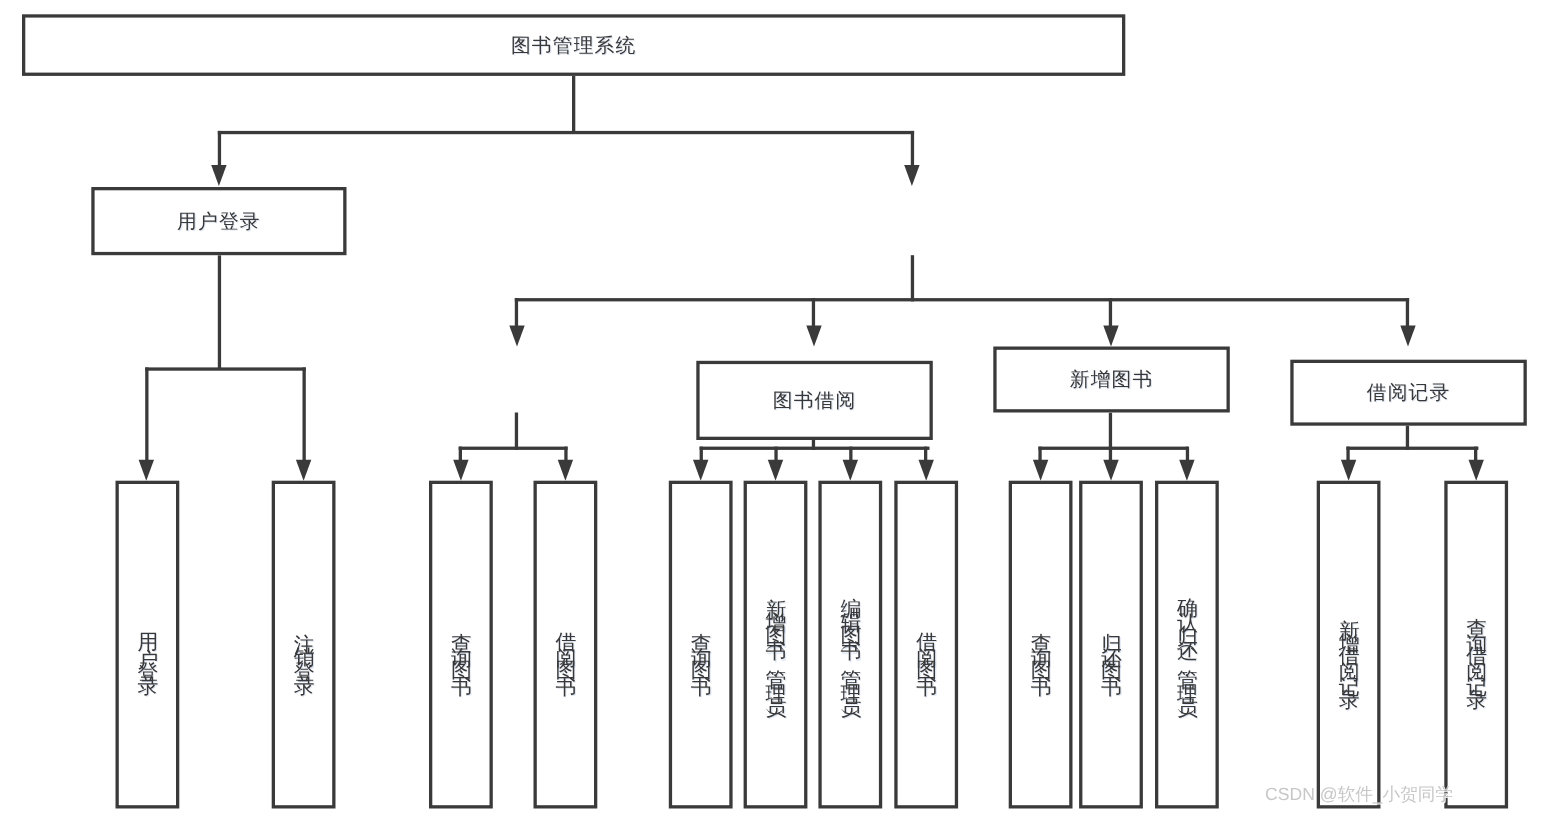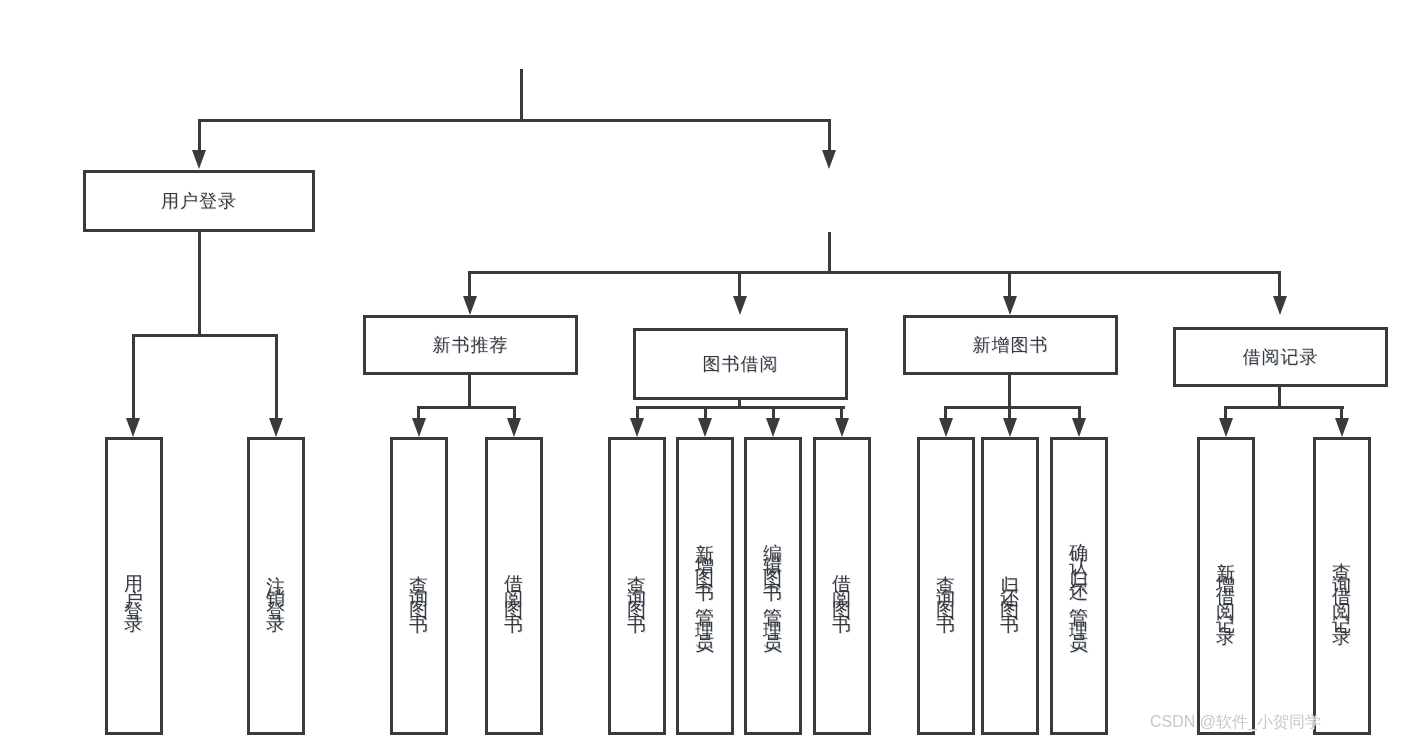--- a/index.html
+++ b/index.html
@@ -64,20 +64,23 @@
   .n-l-b0{left:390px;} .n-l-b1{left:485px;}
   .n-l-c0{left:608px;} .n-l-c1{left:676px;} .n-l-c2{left:744px;} .n-l-c3{left:813px;}
   .n-l-d0{left:917px;} .n-l-d1{left:981px;} .n-l-d2{left:1050px;}
   .n-l-e0{left:1197px;} .n-l-e1{left:1313px;}
 </style>
 </head>
 <body>
 
 <div class="stage">
 
+  <div class="box n-root">
+    <span>图书管理系统</span>
+  </div>
 
   <div class="vline" style="left:520px;top:69px;height:52px;"></div>
   <div class="hline" style="left:198px;top:119px;width:633px;"></div>
   <div class="vline" style="left:198px;top:119px;height:33px;"></div>
   <div class="arrow" style="left:192px;top:150px;"></div>
   <div class="vline" style="left:828px;top:119px;height:33px;"></div>
   <div class="arrow" style="left:822px;top:150px;"></div>
 
   <div class="box n-userlogin">
     <span>用户登录</span>
@@ -94,23 +97,20 @@
   <div class="hline" style="left:468px;top:271px;width:813px;"></div>
   <div class="vline" style="left:468px;top:271px;height:26px;"></div>
   <div class="arrow" style="left:463px;top:296px;"></div>
   <div class="vline" style="left:738px;top:271px;height:26px;"></div>
   <div class="arrow" style="left:733px;top:296px;"></div>
   <div class="vline" style="left:1008px;top:271px;height:26px;"></div>
   <div class="arrow" style="left:1003px;top:296px;"></div>
   <div class="vline" style="left:1278px;top:271px;height:26px;"></div>
   <div class="arrow" style="left:1273px;top:296px;"></div>
 
-  <div class="box n-g0">
-    <span>新书推荐</span>
-  </div>
   <div class="box n-g1">
     <span>图书借阅</span>
   </div>
   <div class="box n-g2">
     <span>新增图书</span>
   </div>
   <div class="box n-g3">
     <span>借阅记录</span>
   </div>
 

